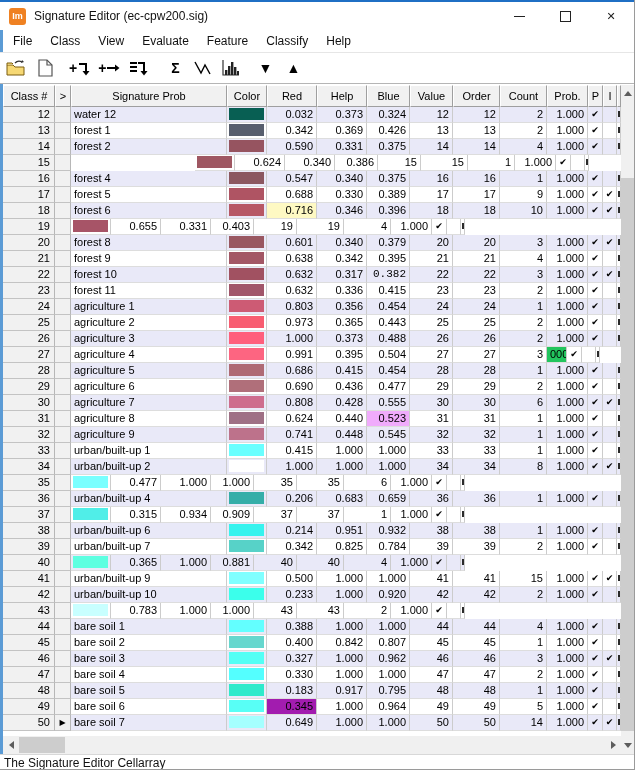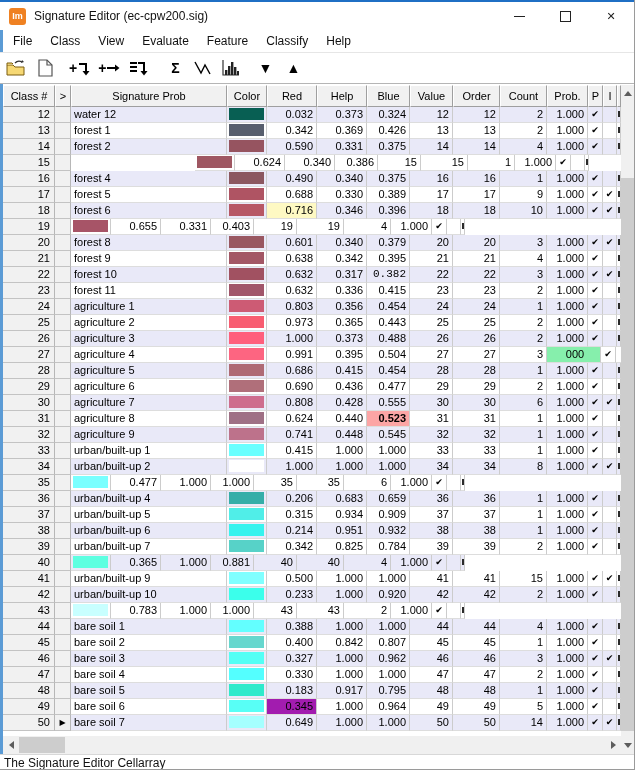--- a/index.html
+++ b/index.html
@@ -270,21 +270,21 @@
           <div class="sliver-tick"></div>
         </div>
       </div>
       <div class="row">
         <div class="cell rowhead" style="width: 52px;">16</div>
         <div class="cell markercell" style="width: 16px;"></div>
         <div class="cell namecell" style="width: 156px; background: rgb(233, 233, 248);">forest 4</div>
         <div class="cell " style="width: 40px; background: rgb(233, 233, 248);">
           <div class="swatch" style="background: rgb(139, 87, 96);"></div>
         </div>
-        <div class="cell numcell" style="width: 50px; background: rgb(233, 233, 248);">0.490</div>
+        <div class="cell numcell" style="width: 50px; background: rgb(233, 233, 248);">0.547</div>
         <div class="cell numcell" style="width: 50px; background: rgb(233, 233, 248);">0.340</div>
         <div class="cell numcell" style="width: 43px; background: rgb(233, 233, 248);">0.375</div>
         <div class="cell numcell" style="width: 43px; background: rgb(233, 233, 248);">16</div>
         <div class="cell numcell" style="width: 47px; background: rgb(233, 233, 248);">16</div>
         <div class="cell numcell" style="width: 47px; background: rgb(233, 233, 248);">1</div>
         <div class="cell numcell" style="width: 41px; background: rgb(233, 233, 248);">1.000</div>
         <div class="cell chkcell" style="width: 15px; background: rgb(233, 233, 248);">✔</div>
         <div class="cell chkcell" style="width: 14px; background: rgb(233, 233, 248);"></div>
         <div class="cell slivercell" style="width: 4px; background: rgb(233, 233, 248);">
           <div class="sliver-tick"></div>
@@ -495,21 +495,21 @@
         <div class="cell namecell" style="width: 156px; background: rgb(255, 255, 255);">agriculture 4</div>
         <div class="cell " style="width: 40px; background: rgb(255, 255, 255);">
           <div class="swatch" style="background: rgb(253, 101, 129);"></div>
         </div>
         <div class="cell numcell" style="width: 50px; background: rgb(255, 255, 255);">0.991</div>
         <div class="cell numcell" style="width: 50px; background: rgb(255, 255, 255);">0.395</div>
         <div class="cell numcell" style="width: 43px; background: rgb(255, 255, 255);">0.504</div>
         <div class="cell numcell" style="width: 43px; background: rgb(255, 255, 255);">27</div>
         <div class="cell numcell" style="width: 47px; background: rgb(255, 255, 255);">27</div>
         <div class="cell numcell" style="width: 47px; background: rgb(255, 255, 255);">3</div>
-        <div class="cell edit-cell" style="width: 54px; background: #86efac; flex-direction: column;">
+        <div class="cell edit-cell" style="width: 20px; background: #22c55e;">
           <span class="edit-text">000</span>
           <span class="edit-btn">✎</span>
         </div>
         <div class="cell chkcell" style="width: 15px; background: rgb(255, 255, 255);">✔</div>
         <div class="cell chkcell" style="width: 14px; background: rgb(255, 255, 255);"></div>
         <div class="cell slivercell" style="width: 4px; background: rgb(255, 255, 255);">
           <div class="sliver-tick"></div>
         </div>
       </div>
       <div class="row">
@@ -574,21 +574,21 @@
       </div>
       <div class="row">
         <div class="cell rowhead" style="width: 52px;">31</div>
         <div class="cell markercell" style="width: 16px;"></div>
         <div class="cell namecell" style="width: 156px; background: rgb(255, 255, 255);">agriculture 8</div>
         <div class="cell " style="width: 40px; background: rgb(255, 255, 255);">
           <div class="swatch" style="background: rgb(159, 112, 133);"></div>
         </div>
         <div class="cell numcell" style="width: 50px; background: rgb(255, 255, 255);">0.624</div>
         <div class="cell numcell" style="width: 50px; background: rgb(255, 255, 255);">0.440</div>
-        <div class="cell numcell" style="width: 43px; background: #fca5a5; font-weight: bold;">0.523</div>
+        <div class="cell numcell" style="width: 43px; background: #f0abfc;">0.523</div>
         <div class="cell numcell" style="width: 43px; background: rgb(255, 255, 255);">31</div>
         <div class="cell numcell" style="width: 47px; background: rgb(255, 255, 255);">31</div>
         <div class="cell numcell" style="width: 47px; background: rgb(255, 255, 255);">1</div>
         <div class="cell numcell" style="width: 41px; background: rgb(255, 255, 255);">1.000</div>
         <div class="cell chkcell" style="width: 15px; background: rgb(255, 255, 255);">✔</div>
         <div class="cell chkcell" style="width: 14px; background: rgb(255, 255, 255);"></div>
         <div class="cell slivercell" style="width: 4px; background: rgb(255, 255, 255);">
           <div class="sliver-tick"></div>
         </div>
       </div>
@@ -687,21 +687,20 @@
         <div class="cell numcell" style="width: 41px; background: rgb(233, 233, 248);">1.000</div>
         <div class="cell chkcell" style="width: 15px; background: rgb(233, 233, 248);">✔</div>
         <div class="cell chkcell" style="width: 14px; background: rgb(233, 233, 248);"></div>
         <div class="cell slivercell" style="width: 4px; background: rgb(233, 233, 248);">
           <div class="sliver-tick"></div>
         </div>
       </div>
       <div class="row">
         <div class="cell rowhead" style="width: 52px;">37</div>
         <div class="cell markercell" style="width: 16px;"></div>
-        <div class="cell namecell" style="width: 156px; background: rgb(255, 255, 255);">urban/built-up 5</div>
         <div class="cell " style="width: 40px; background: rgb(255, 255, 255);">
           <div class="swatch" style="background: rgb(80, 238, 232);"></div>
         </div>
         <div class="cell numcell" style="width: 50px; background: rgb(255, 255, 255);">0.315</div>
         <div class="cell numcell" style="width: 50px; background: rgb(255, 255, 255);">0.934</div>
         <div class="cell numcell" style="width: 43px; background: rgb(255, 255, 255);">0.909</div>
         <div class="cell numcell" style="width: 43px; background: rgb(255, 255, 255);">37</div>
         <div class="cell numcell" style="width: 47px; background: rgb(255, 255, 255);">37</div>
         <div class="cell numcell" style="width: 47px; background: rgb(255, 255, 255);">1</div>
         <div class="cell numcell" style="width: 41px; background: rgb(255, 255, 255);">1.000</div>

